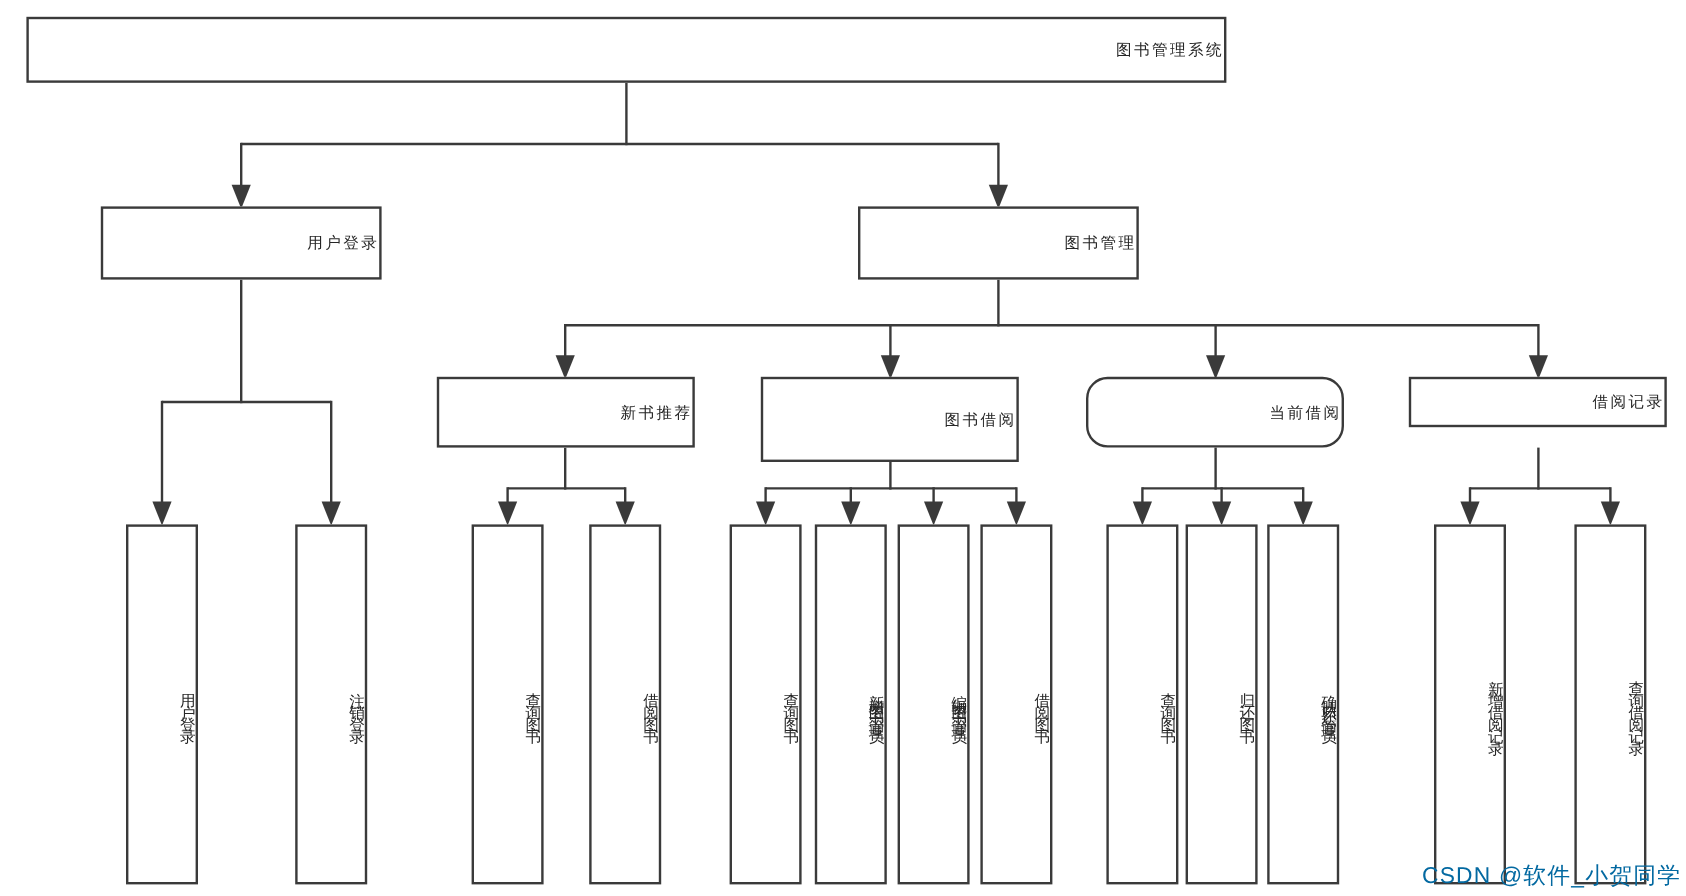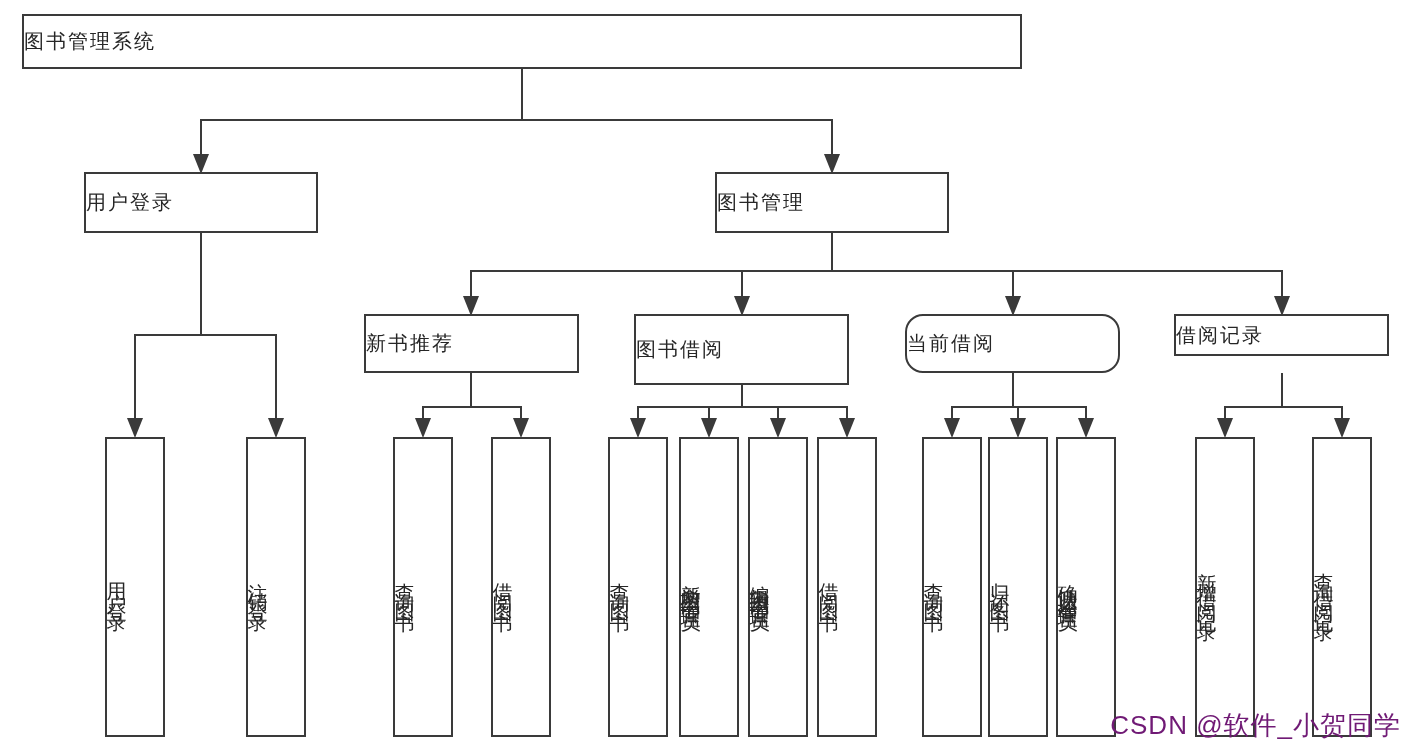--- a/index.html
+++ b/index.html
@@ -4,31 +4,31 @@
 <style>
   html,body{margin:0;padding:0;background:#fff;}
   .stage{
     position:relative;width:1405px;height:747px;background:#fff;overflow:hidden;
     font-family:"Liberation Sans","DejaVu Sans",sans-serif;
   }
   .wires{position:absolute;left:0;top:0;z-index:1;}
   .node{
     position:absolute;box-sizing:border-box;z-index:2;
     border:2px solid #3a3a3a;background:#fff;color:#262626;
-    display:flex;align-items:center;justify-content:flex-start;
-    font-size:20px;letter-spacing:2px;white-space:nowrap;
+    display:flex;align-items:center;justify-content:flex-end;
+    font-size:13px;letter-spacing:2px;white-space:nowrap;
   }
   .leaf span{
     writing-mode:vertical-rl;letter-spacing:10px;line-height:1;
     display:block;
   }
   .leaf.long span{letter-spacing:4px;}
   .watermark{
     position:absolute;right:4px;bottom:4px;z-index:3;
-    color:#701a75;font-size:26px;letter-spacing:1px;white-space:nowrap;
+    color:#0369a1;font-size:19px;letter-spacing:1px;white-space:nowrap;
   }
 </style>
 </head>
 <body>
 
 <div class="stage">
 
   <svg class="wires" width="1405" height="747" viewBox="0 0 1405 747">
     <g stroke="#3a3a3a" stroke-width="2" fill="none">
 

